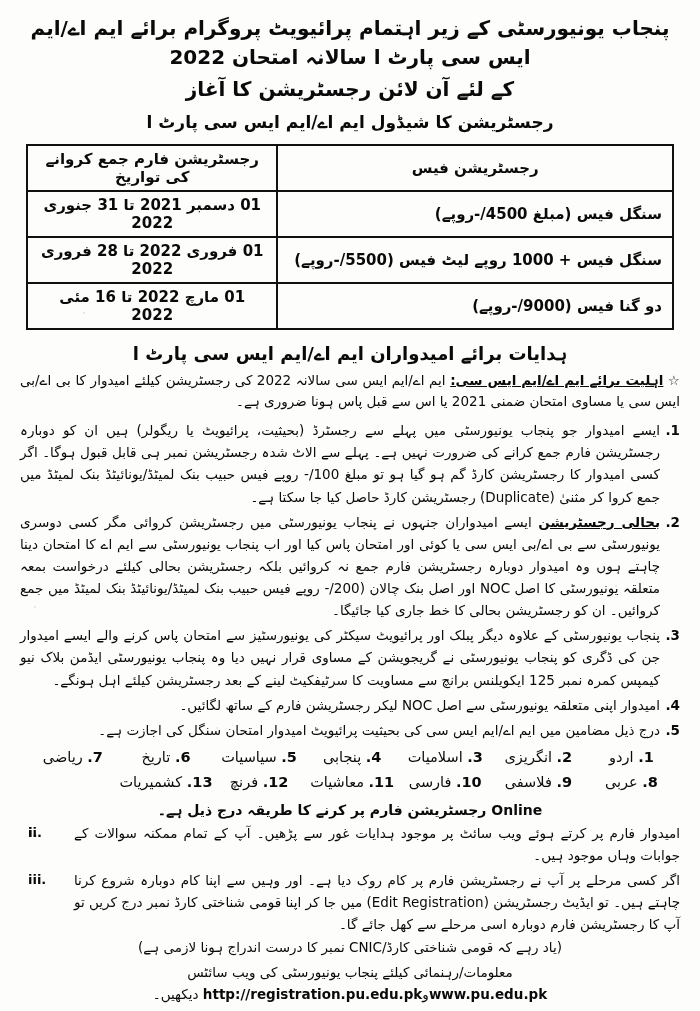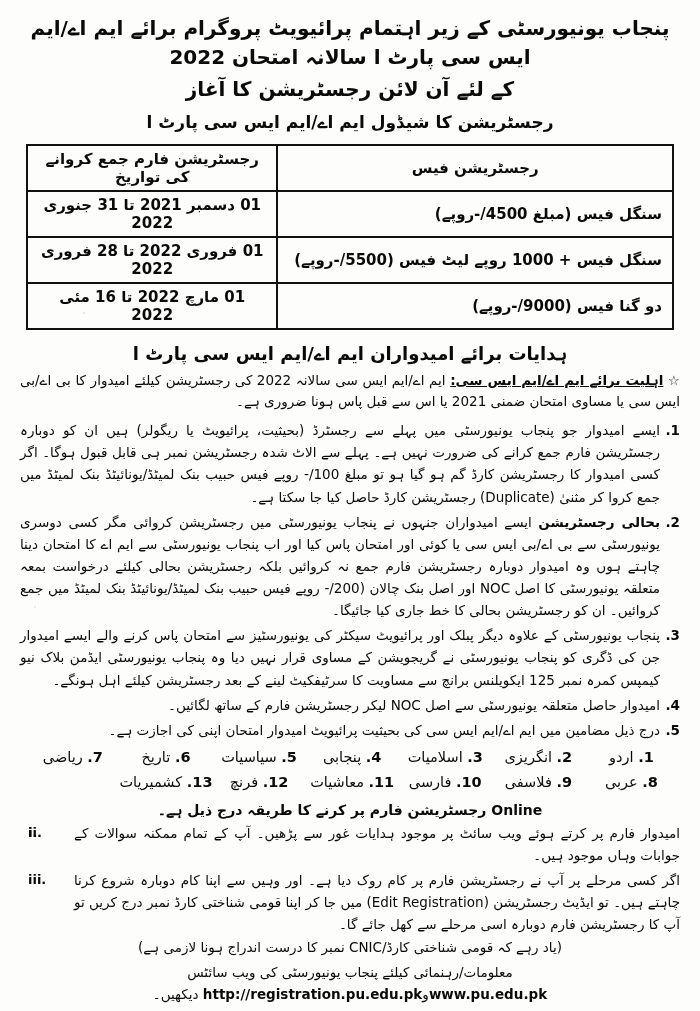--- a/index.html
+++ b/index.html
@@ -108,21 +108,21 @@
     font-size:13.5px;
     line-height:1.64;
     text-align:justify;
     margin-bottom:3px;
     padding-right:20px;
   }
   ol.notes > li .num{
     position:absolute;right:0;top:0;
     font-weight:700;font-size:13.5px;
   }
-  .uline{font-weight:700;}
+  .uline{text-decoration:underline;font-weight:700;}
 
   
   .subjects{
     direction:rtl;
     margin:4px 22px 0 26px;
     display:flex;
     flex-wrap:wrap;
     font-size:15px;
     line-height:1.75;
   }
@@ -233,25 +233,25 @@
       <span class="num">2.</span>
       <span class="uline">بحالی رجسٹریشن</span>
       <span>ایسے امیدواران جنہوں نے پنجاب یونیورسٹی میں رجسٹریشن کروائی مگر کسی دوسری یونیورسٹی سے بی اے/بی ایس سی یا کوئی اور امتحان پاس کیا اور اب پنجاب یونیورسٹی سے ایم اے کا امتحان دینا چاہتے ہوں وہ امیدوار دوبارہ رجسٹریشن فارم جمع نہ کروائیں بلکہ رجسٹریشن بحالی کیلئے درخواست بمعہ متعلقہ یونیورسٹی کا اصل NOC اور اصل بنک چالان (200/- روپے فیس حبیب بنک لمیٹڈ/یونائیٹڈ بنک لمیٹڈ میں جمع کروائیں۔ ان کو رجسٹریشن بحالی کا خط جاری کیا جائیگا۔</span>
     </li>
     <li>
       <span class="num">3.</span>
       <span>پنجاب یونیورسٹی کے علاوہ دیگر پبلک اور پرائیویٹ سیکٹر کی یونیورسٹیز سے امتحان پاس کرنے والے ایسے امیدوار جن کی ڈگری کو پنجاب یونیورسٹی نے گریجویشن کے مساوی قرار نہیں دیا وہ پنجاب یونیورسٹی ایڈمن بلاک نیو کیمپس کمرہ نمبر 125 ایکویلنس برانچ سے مساویت کا سرٹیفکیٹ لینے کے بعد رجسٹریشن کیلئے اہل ہونگے۔</span>
     </li>
     <li>
       <span class="num">4.</span>
-      <span>امیدوار حاصل متعلقہ یونیورسٹی سے اصل NOC لیکر رجسٹریشن فارم کے ساتھ لگائیں۔</span>
+      <span>امیدوار اپنی متعلقہ یونیورسٹی سے اصل NOC لیکر رجسٹریشن فارم کے ساتھ لگائیں۔</span>
     </li>
     <li>
       <span class="num">5.</span>
-      <span>درج ذیل مضامین میں ایم اے/ایم ایس سی کی بحیثیت پرائیویٹ امیدوار امتحان اپنی کی اجازت ہے۔</span>
+      <span>درج ذیل مضامین میں ایم اے/ایم ایس سی کی بحیثیت پرائیویٹ امیدوار امتحان سنگل کی اجازت ہے۔</span>
     </li>
   </ol>
 
   <div class="subjects">
     <div class="subject u"><span class="sn">1.</span> <span>اردو</span></div>
     <div class="subject u"><span class="sn">2.</span> <span>انگریزی</span></div>
     <div class="subject u"><span class="sn">3.</span> <span>اسلامیات</span></div>
     <div class="subject u"><span class="sn">4.</span> <span>پنجابی</span></div>
     <div class="subject u"><span class="sn">5.</span> <span>سیاسیات</span></div>
     <div class="subject u"><span class="sn">6.</span> <span>تاریخ</span></div>

